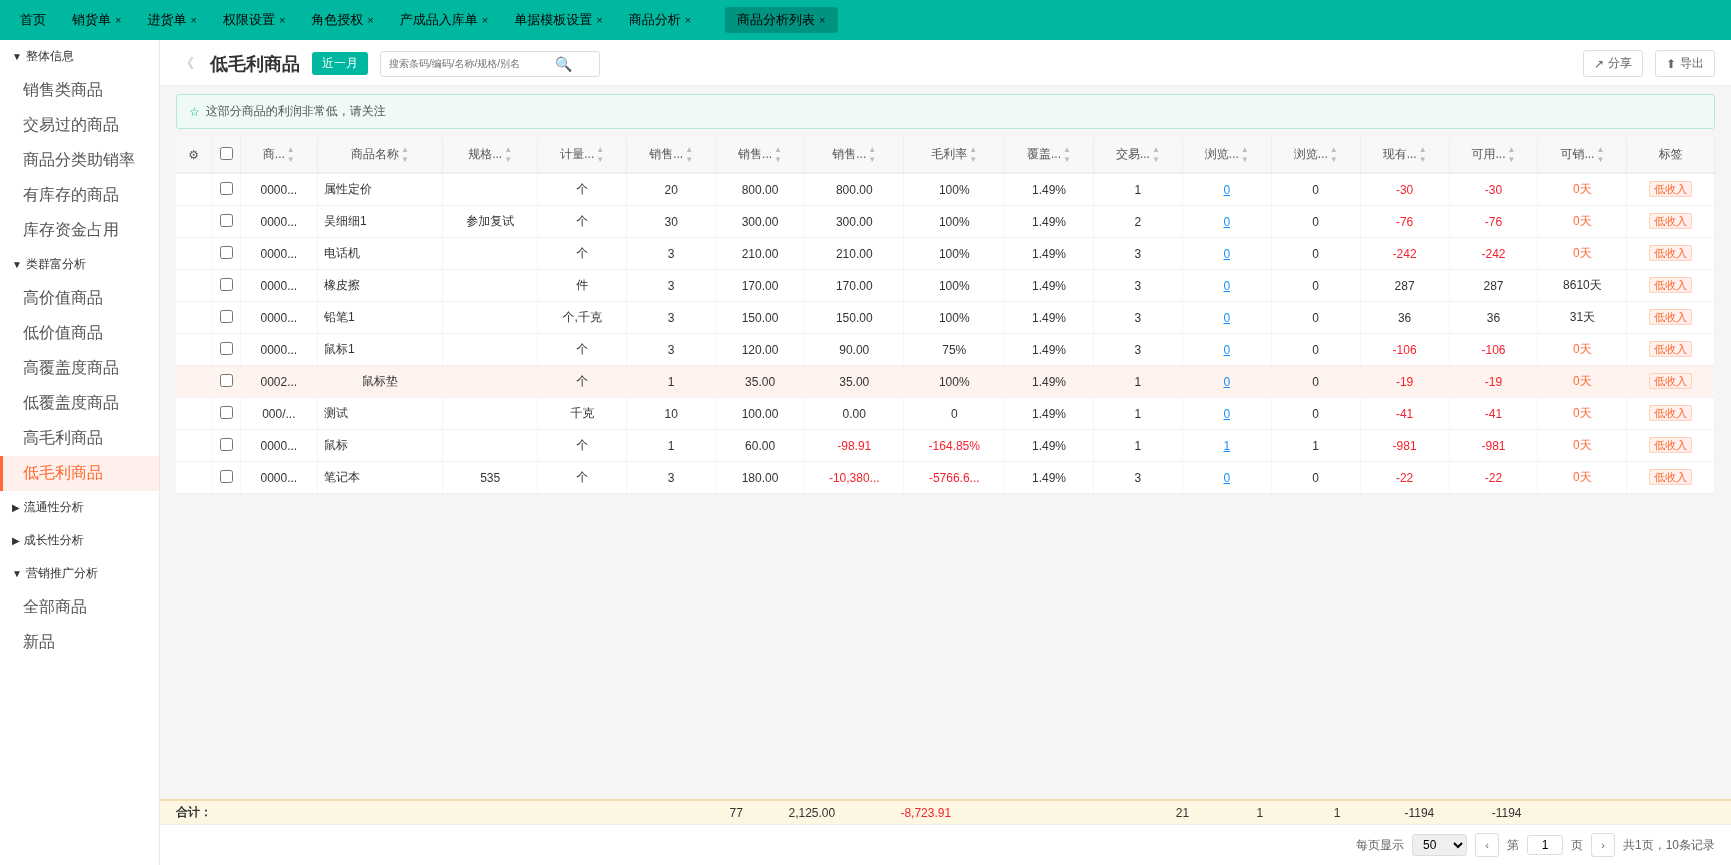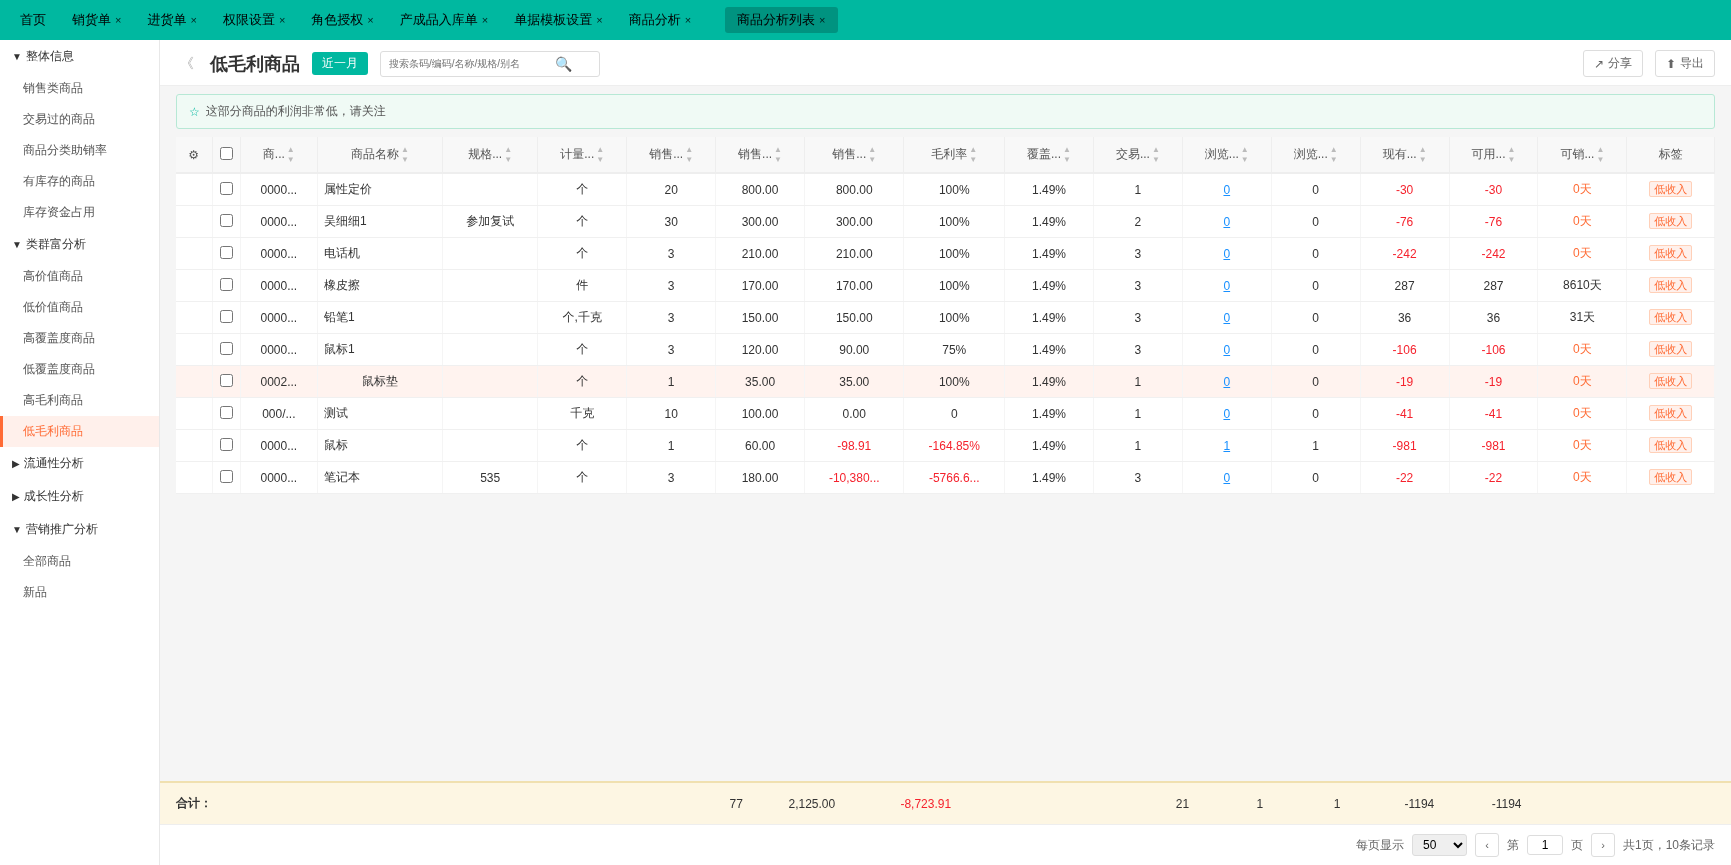--- a/index.html
+++ b/index.html
@@ -46,21 +46,21 @@
       cursor: pointer;
       display: flex;
       align-items: center;
       gap: 4px;
     }
     .sidebar-group-header .arrow { font-size: 10px; }
     .sidebar-item {
       padding: 7px 12px 7px 20px;
       color: #555;
       cursor: pointer;
-      font-size: 12px;
+      font-size: 16px;
       border-left: 3px solid transparent;
     }
     .sidebar-item.active { background: #fff0eb; color: #ff6b35; border-left-color: #ff6b35; }
 
     
     .main-content {
       flex: 1;
       display: flex;
       flex-direction: column;
       overflow: hidden;
@@ -186,21 +186,21 @@
       border: 1px solid #ffd0b8;
       border-radius: 2px;
       padding: 1px 4px;
       font-size: 11px;
     }
 
     
     .table-footer {
       background: #fdf6e3;
       border-top: 2px solid #f0e0b0;
-      padding: 12px 16px;
+      padding: 3px 16px;
       display: flex;
       align-items: center;
     }
     .footer-label { font-weight: bold; color: #333; margin-right: 8px; }
 
     
     .pagination-bar {
       background: #fff;
       border-top: 1px solid #eee;
       padding: 8px 16px;

